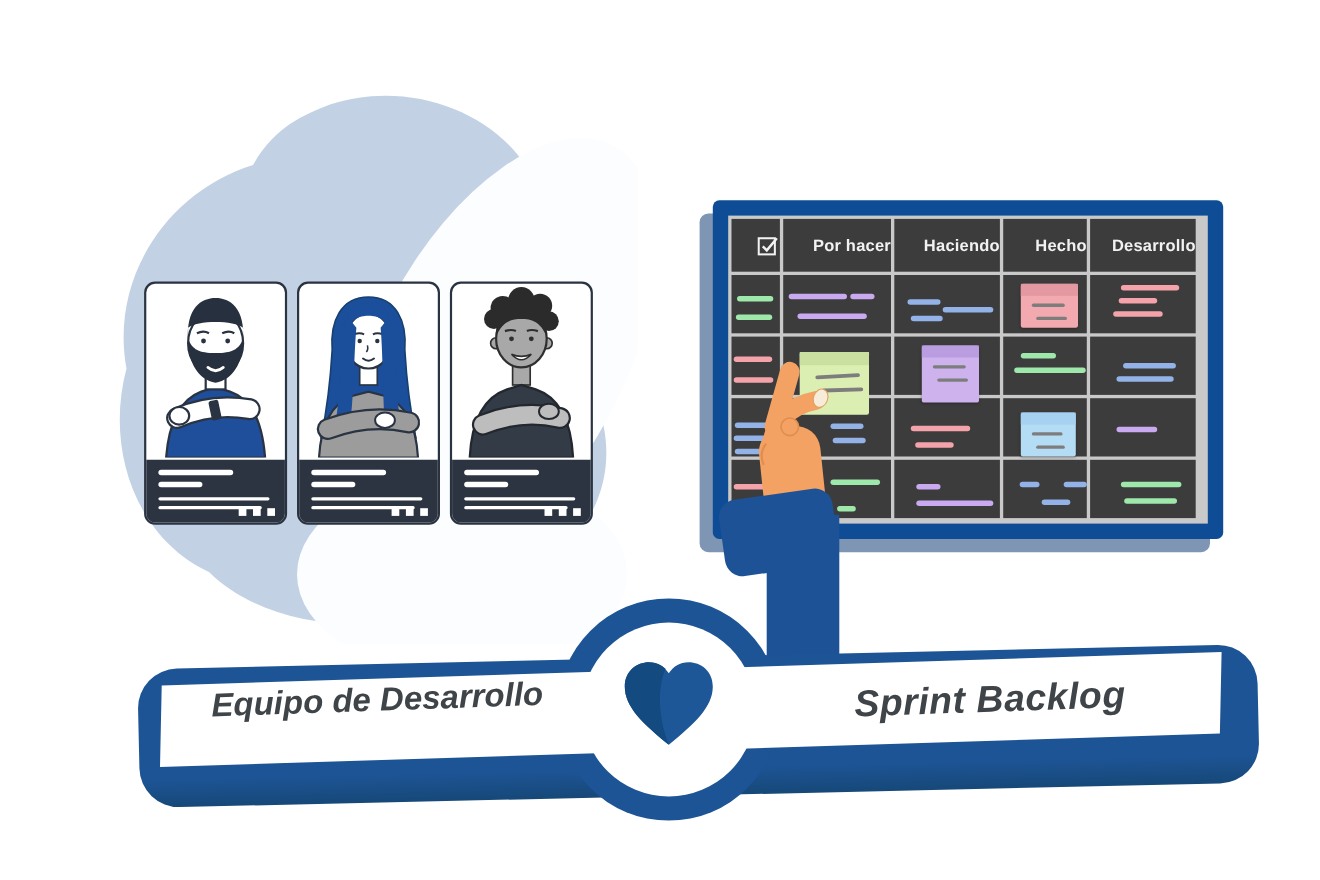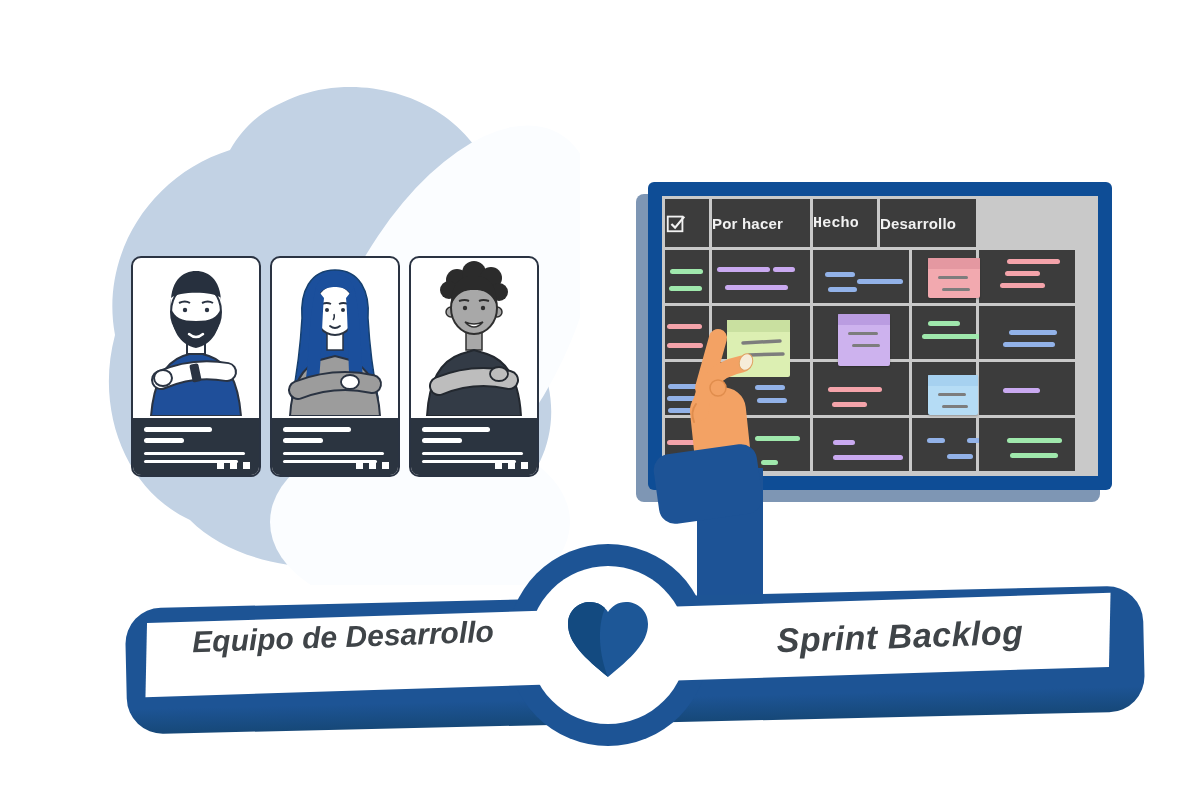--- a/index.html
+++ b/index.html
@@ -22,22 +22,22 @@
   .fdots span{width:7px;height:7px;background:#fff;display:block;}
 
   
   #board-shadow{left:636px;top:194px;width:464px;height:308px;background:#7E96B4;border-radius:8px;z-index:8;}
   #board-frame{left:648px;top:182px;width:464px;height:308px;background:var(--frame_blue,#0E4D96);
                border-radius:6px;z-index:9;}
   #board-grid{position:absolute;left:14px;top:14px;width:436px;height:280px;background:#C9C9C9;
               padding:3px;box-sizing:border-box;display:flex;flex-direction:column;gap:3px;}
   .brow{display:flex;gap:3px;}
   .bcell{background:#3C3C3C;position:relative;height:53px;}
-  .brow.header .bcell{height:48px;display:flex;align-items:center;justify-content:flex-start;}
-  .c0{width:44px;}.c1{width:98px;}.c2{width:96px;}.c3{width:64px;font-family:Liberation Mono, monospace;}.c4{width:96px;}
+  .brow.header .bcell{height:48px;display:flex;align-items:center;justify-content:flex-end;}
+  .c0{width:44px;}.c1{width:98px;}.c2{width:96px;}.c3{width:76px;}.c4{width:96px;}
   .hlabel{color:#F2F2F2;font-weight:bold;font-size:15px;letter-spacing:.2px;}
   .tline{position:absolute;height:5px;border-radius:3px;}
   .note{position:absolute;border-radius:2px;box-shadow:0 1px 2px rgba(0,0,0,.25);z-index:2;}
   .ntop{position:absolute;left:0;right:0;top:0;height:11px;opacity:.85;}
   .nline{position:absolute;height:3px;background:#7D7D7D;border-radius:2px;}
 
   
   #hand{left:650px;top:300px;z-index:12;}
   #arm-band{left:697px;top:468px;width:66px;height:175px;background:#1D5396;z-index:13;}
   #cuff{left:656px;top:449px;width:104px;height:70px;background:#1D5396;border-radius:16px;
@@ -173,20 +173,23 @@
       <div class="brow header">
         <div class="bcell c0">
           <svg width="22" height="22" viewBox="0 0 24 24">
             <rect x="3" y="5" width="16" height="16" fill="none" stroke="#F2F2F2" stroke-width="2"></rect>
             <path d="M7,13 l4,4 L21,5" fill="none" stroke="#F2F2F2" stroke-width="2.4"></path>
           </svg>
         </div>
         <div class="bcell c1">
             <span class="hlabel">Por hacer</span>
           </div>
+        <div class="bcell c2">
+            <span class="hlabel">Haciendo</span>
+          </div>
         <div class="bcell c3">
             <span class="hlabel">Hecho</span>
           </div>
         <div class="bcell c4">
             <span class="hlabel">Desarrollo</span>
           </div>
       </div>
 
     <div class="brow">
           <div class="bcell c0">

